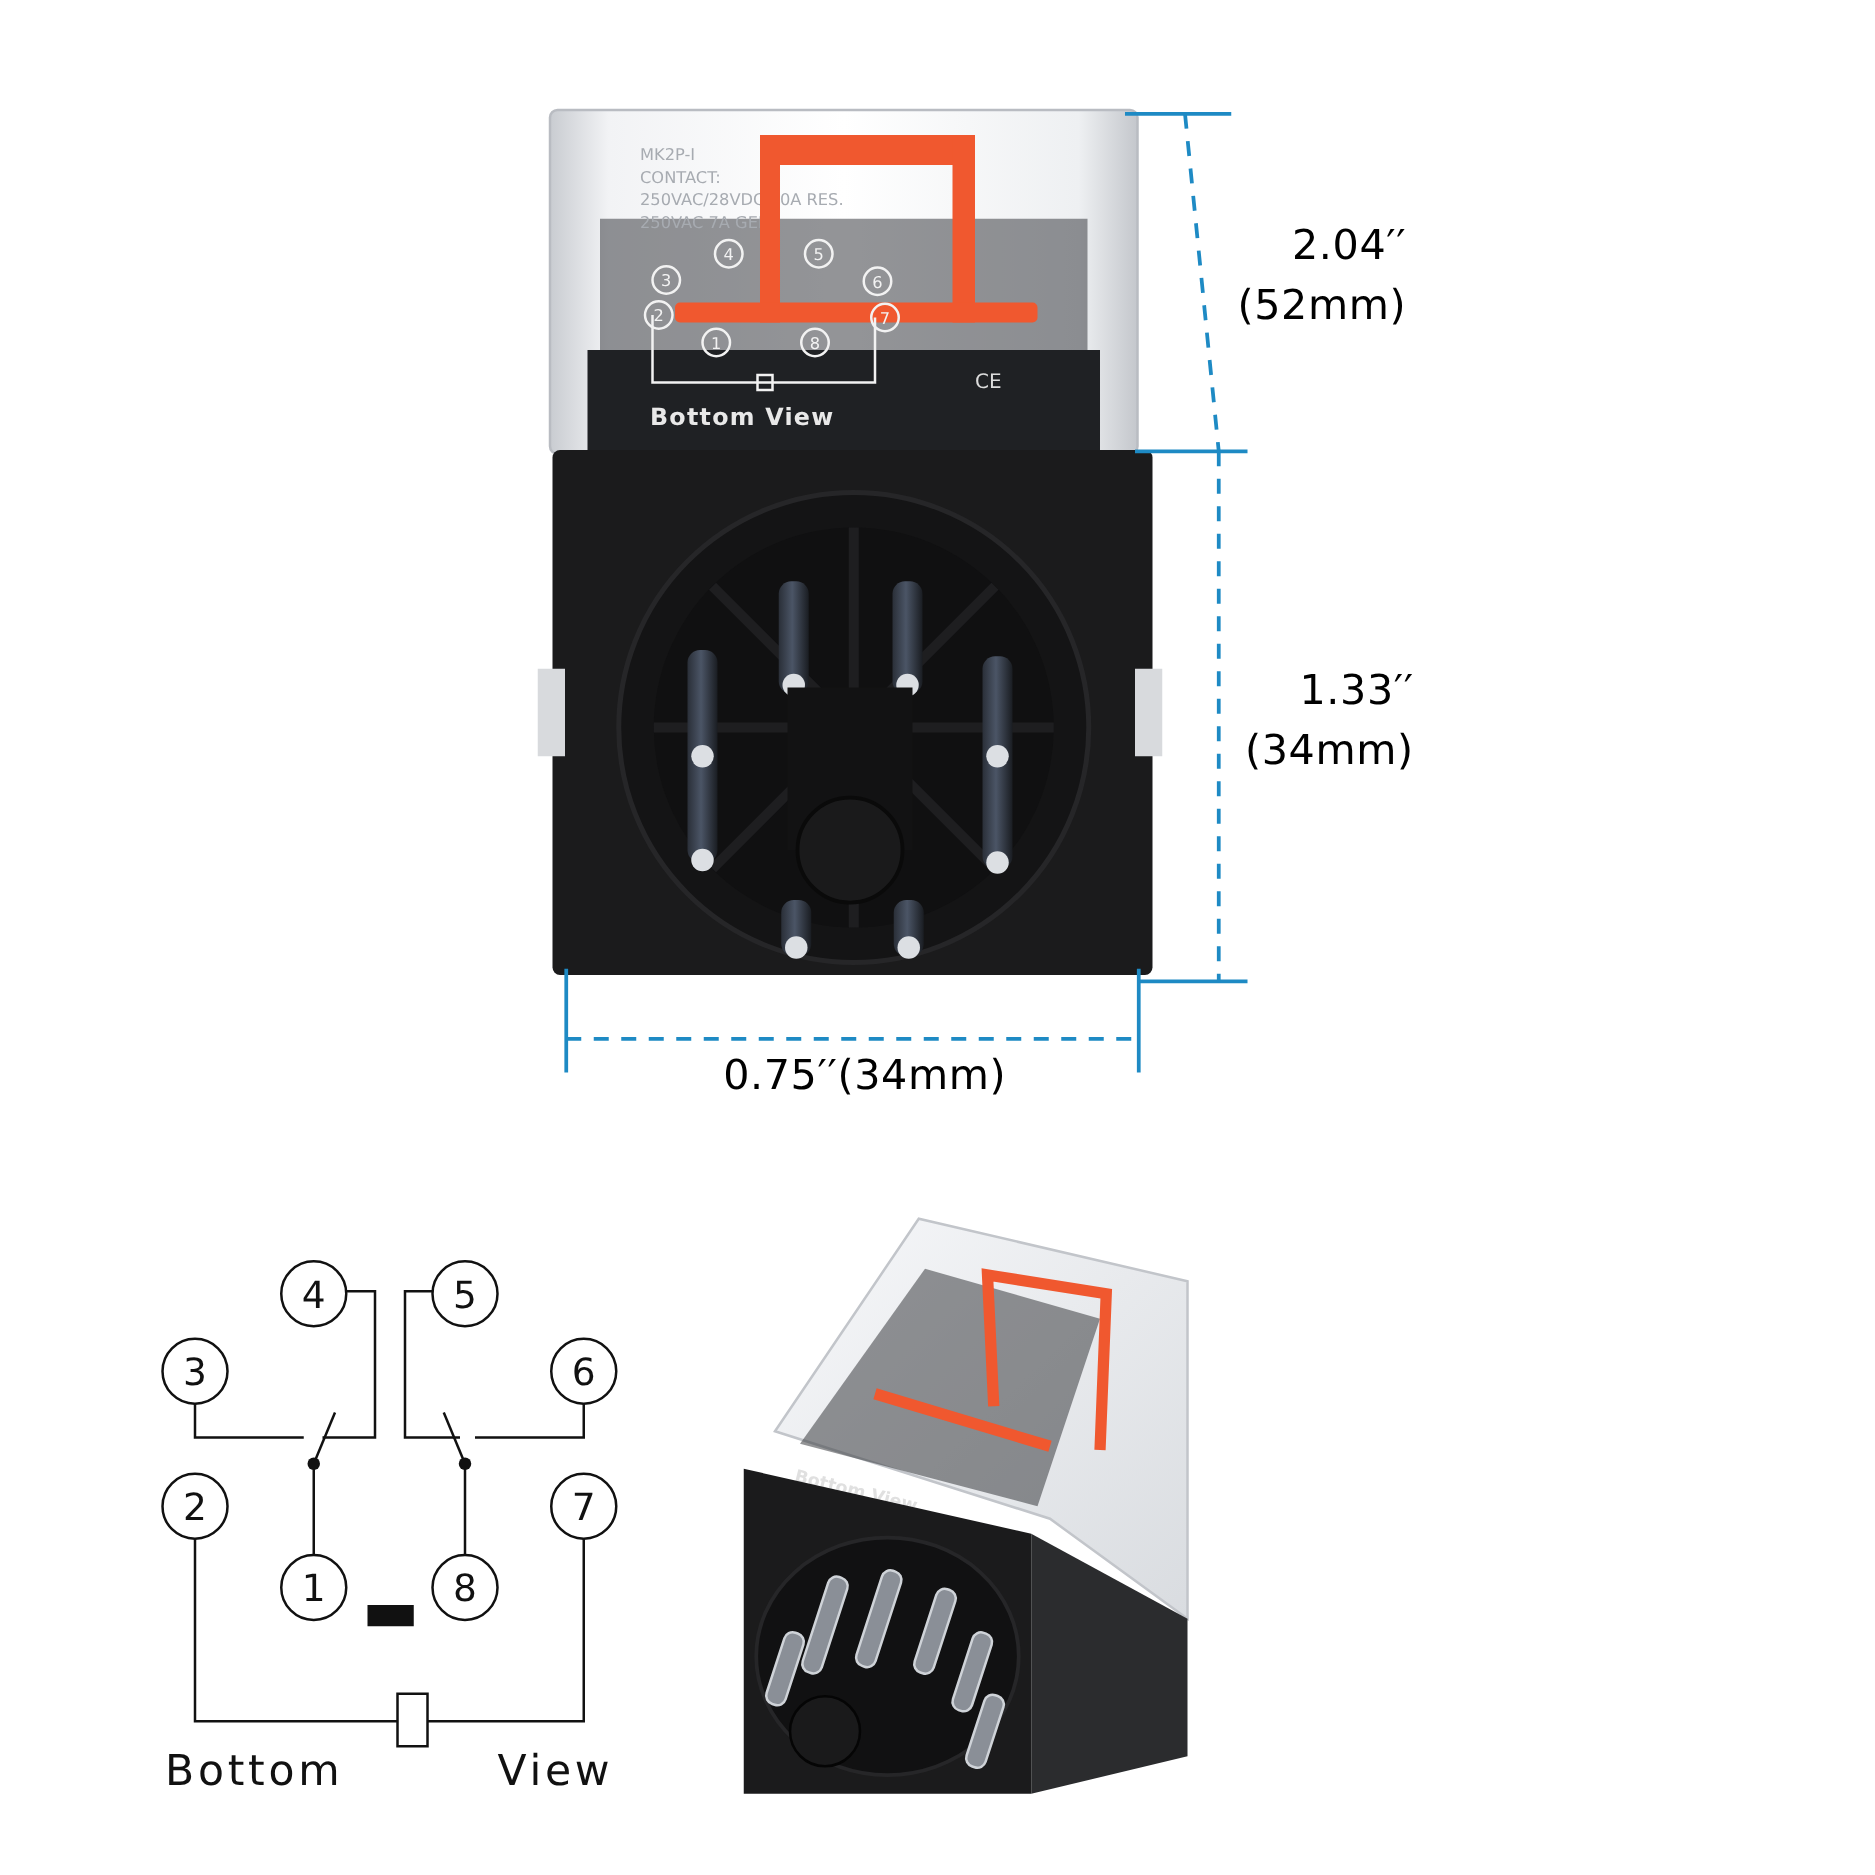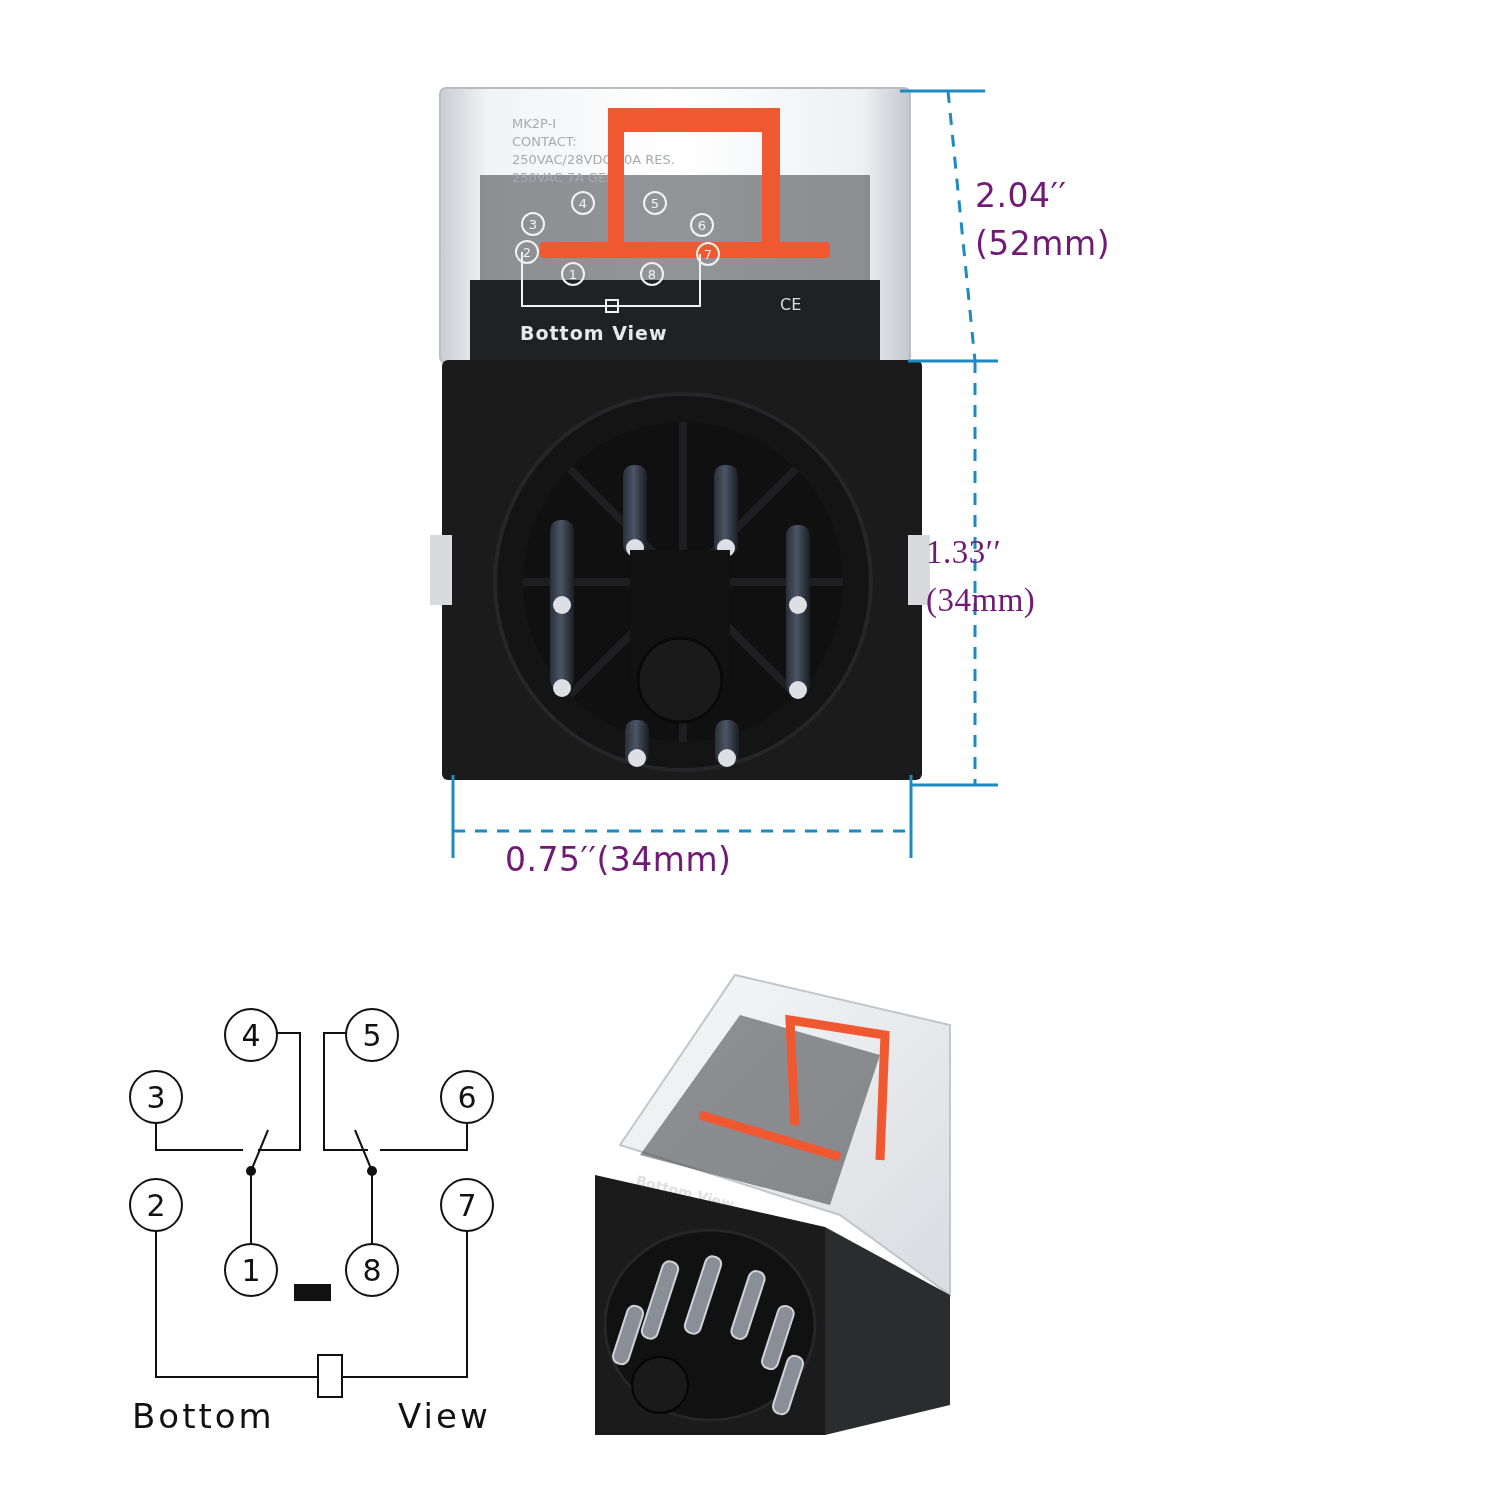--- a/index.html
+++ b/index.html
@@ -1,20 +1,20 @@
 <!DOCTYPE html>
 <html><head>
   <meta charset="utf-8">
   <style>
     html, body { margin:0; padding:0; background:#ffffff; }
     body { width:1500px; height:1500px; position:relative; overflow:hidden;
            font-family:"DejaVu Sans", sans-serif; }
     .abs { position:absolute; }
-    .dim-text { position:absolute; color:#701a75; font-size:33px; font-weight:400;
-                text-align:left; line-height:48px; letter-spacing:0.5px; }
+    .dim-text { position:absolute; color:#000000; font-size:33px; font-weight:400;
+                text-align:right; line-height:48px; letter-spacing:0.5px; }
     .pin-label { font-family:"DejaVu Sans", sans-serif; font-size:30px; fill:#111; }
     .diagram-caption { font-family:"DejaVu Sans", sans-serif; font-size:34px; fill:#111; letter-spacing:3px; }
   </style>
 </head>
 <body>
 
 <svg class="abs" style="left:430px; top:80px;" width="500" height="720" viewBox="0 0 500 720">
   <defs>
     <linearGradient id="clear" x1="0" y1="0" x2="1" y2="0">
       <stop offset="0" stop-color="#c9ccd1"></stop>
@@ -122,21 +122,21 @@
     <line x1="453" y1="775" x2="453" y2="858"></line>
     <line x1="911" y1="775" x2="911" y2="858"></line>
     <line x1="453" y1="831" x2="911" y2="831" stroke-dasharray="12 10"></line>
   </g>
 </svg>
 
 <div class="dim-text" style="left:975px; top:172px; width:150px;">
   <div>2.04′′</div>
   <div>(52mm)</div>
 </div>
-<div class="dim-text" style="left:926px; top:528px; width:150px;font-family:Liberation Serif, serif;">
+<div class="dim-text" style="left:981px; top:528px; width:150px;">
   <div>1.33′′</div>
   <div>(34mm)</div>
 </div>
 <div class="dim-text" style="left:505px; top:836px; width:300px;">0.75′′(34mm)</div>
 
 <svg class="abs" style="left:110px; top:1000px;" width="400" height="450" viewBox="0 0 400 450">
   <g stroke="#111" stroke-width="2" fill="#fff">
     <circle cx="141" cy="35" r="26"></circle>
     <circle cx="262" cy="35" r="26"></circle>
     <circle cx="46" cy="97" r="26"></circle>

